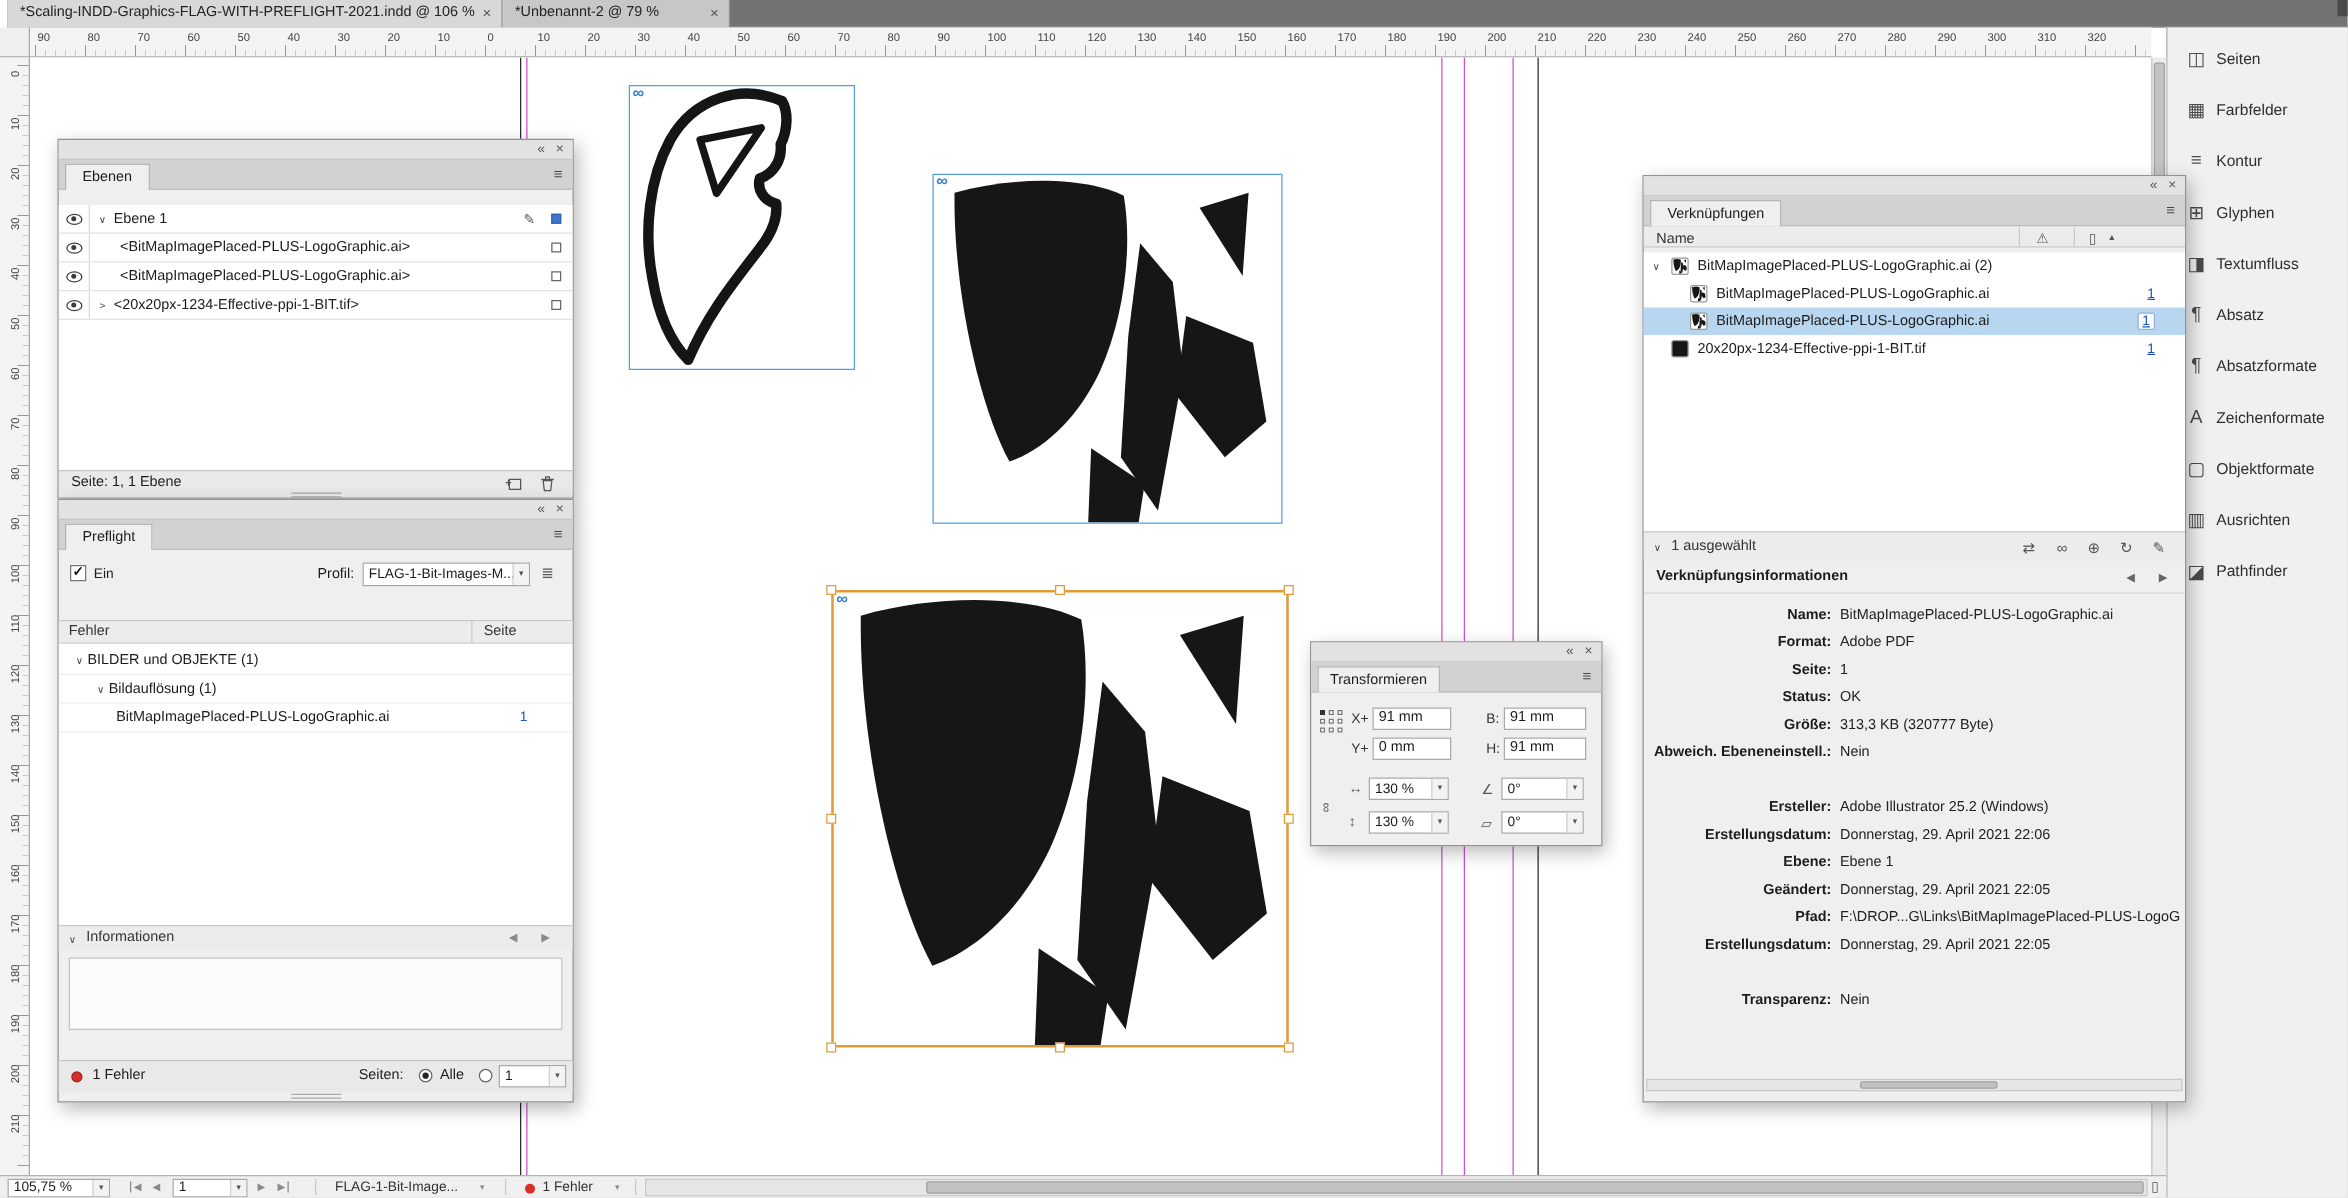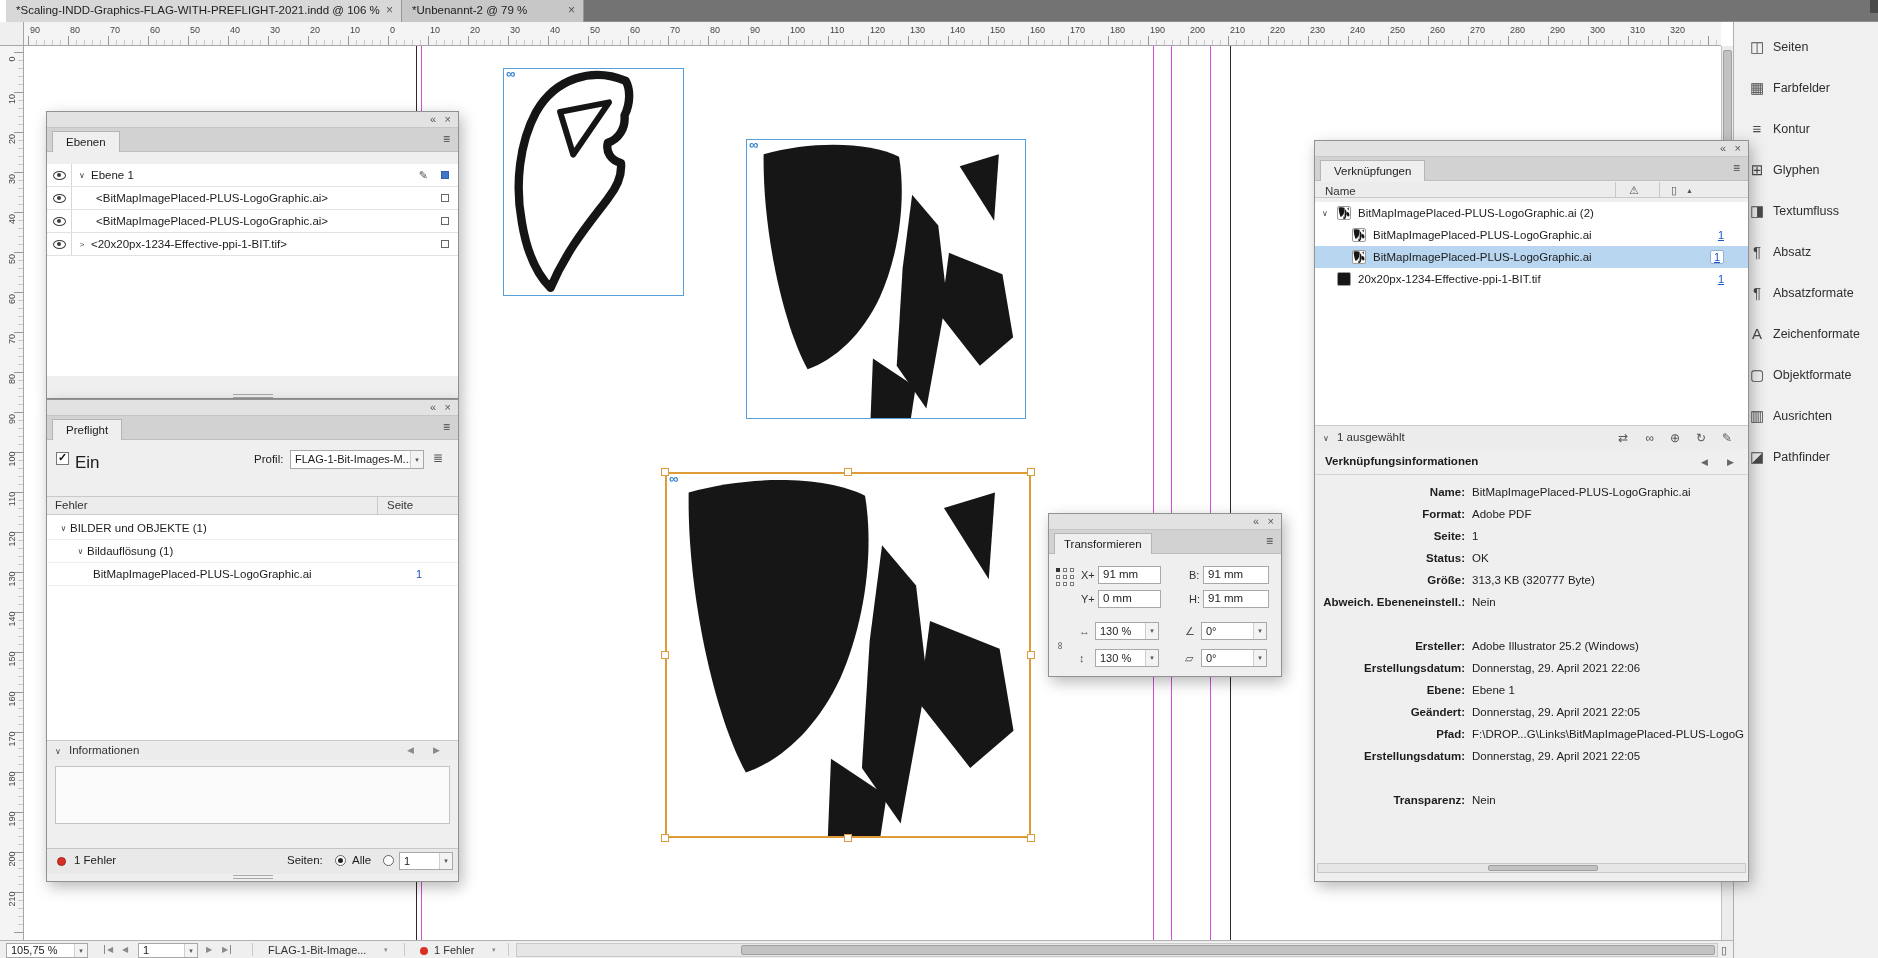--- a/index.html
+++ b/index.html
@@ -308,34 +308,45 @@
         <div class="lrow lvl0 ic-box" style="--i: 3;">
           <span class="eyecell">
             <span class="eye"></span>
           </span>
           <span class="exp">&gt;</span>
           <span class="name">&lt;20x20px-1234-Effective-ppi-1-BIT.tif&gt;</span>
 
           <span class="marker"></span>
         </div>
       </div>
+    <div class="p-bottom" style="top:264px;height:20px">
+      <span style="position:absolute;left:10px;top:3px">Seite: 1, 1 Ebene</span>
+      <svg style="position:absolute;right:40px;top:4px" width="14" height="12">
+          <rect x="3.5" y="2.5" width="9" height="8" fill="none" stroke="#555"></rect>
+          <path d="M0.5 5 H5 M2.75 2.75 V7.5" stroke="#555" fill="none"></path>
+        </svg>
+      <svg style="position:absolute;right:14px;top:3px" width="12" height="14">
+          <path d="M2.5 4.5 h7 l-1 8 h-5 Z" fill="none" stroke="#555"></path>
+          <path d="M1 3.5 h10 M4.5 3.5 v-2 h3 v2" stroke="#555" fill="none"></path>
+        </svg>
+    </div>
     <div class="grip" style="bottom:0"></div>
   </div>
 
   <div class="panel" style="left:46px;top:399px;width:413px;height:483px">
     <div class="p-title">
       <span class="p-collapse">«</span>
       <span class="p-close">×</span>
     </div>
     <div class="p-tabs">
       <span class="p-tab">Preflight</span>
       <span class="p-menu">≡</span>
     </div>
     <span class="cb checked" style="left:9px;top:52px"></span>
-    <span class="ab" style="left:28px;top:53px;font-size:17px">Ein</span>
+    <span class="ab" style="left:28px;top:53px;font-size:11px">Ein</span>
     <span class="ab" style="left:207px;top:53px;font-size:11.5px">Profil:</span>
     <div class="combo" style="left:243px;top:50px;width:134px;height:19px">
       <span>FLAG-1-Bit-Images-M...</span>
       <span class="car">▾</span>
     </div>
     <span class="ab" style="left:386px;top:51px;font-size:12px;color:#555">≣</span>
 
     <div class="colhead" style="left:0;top:96px;width:411px;height:19px">
       <span style="position:absolute;left:8px;top:2px">Fehler</span>
       <span style="position:absolute;left:340px;top:2px">Seite</span>

